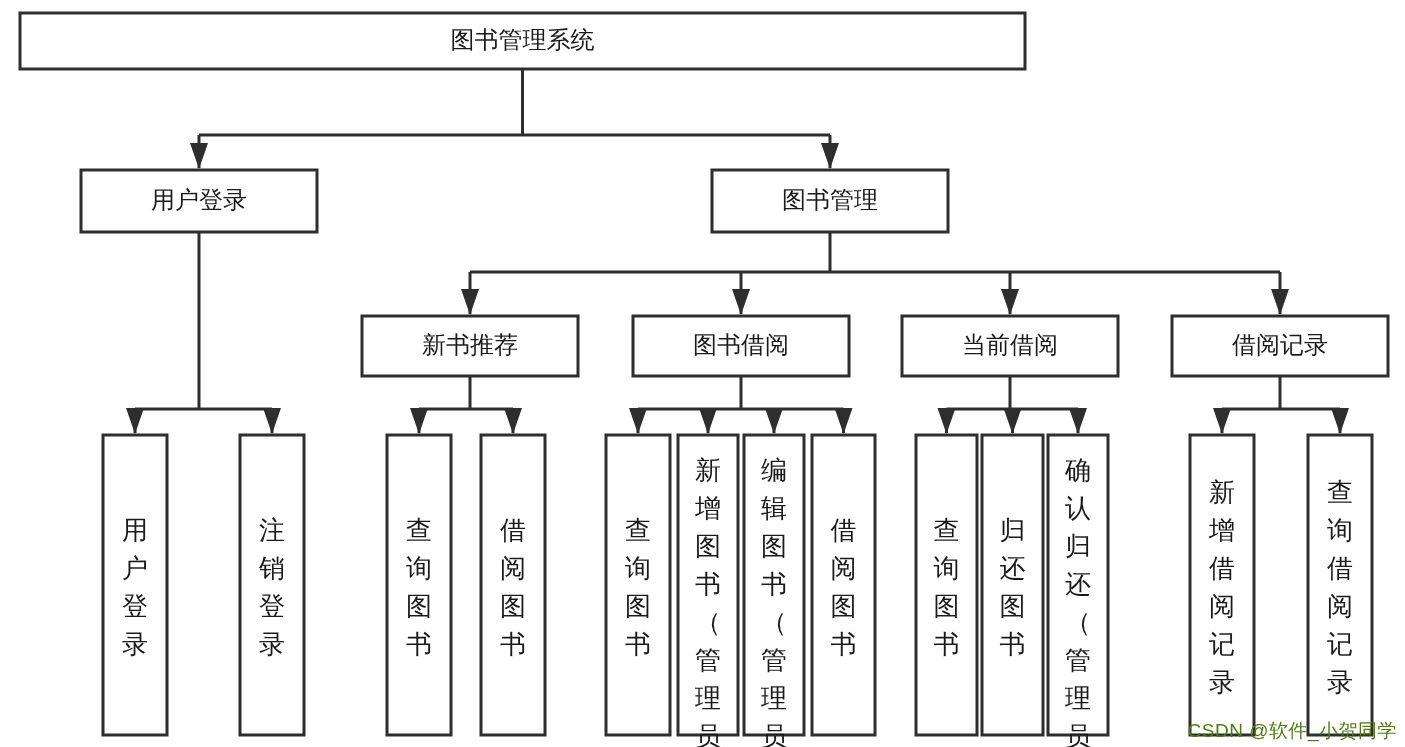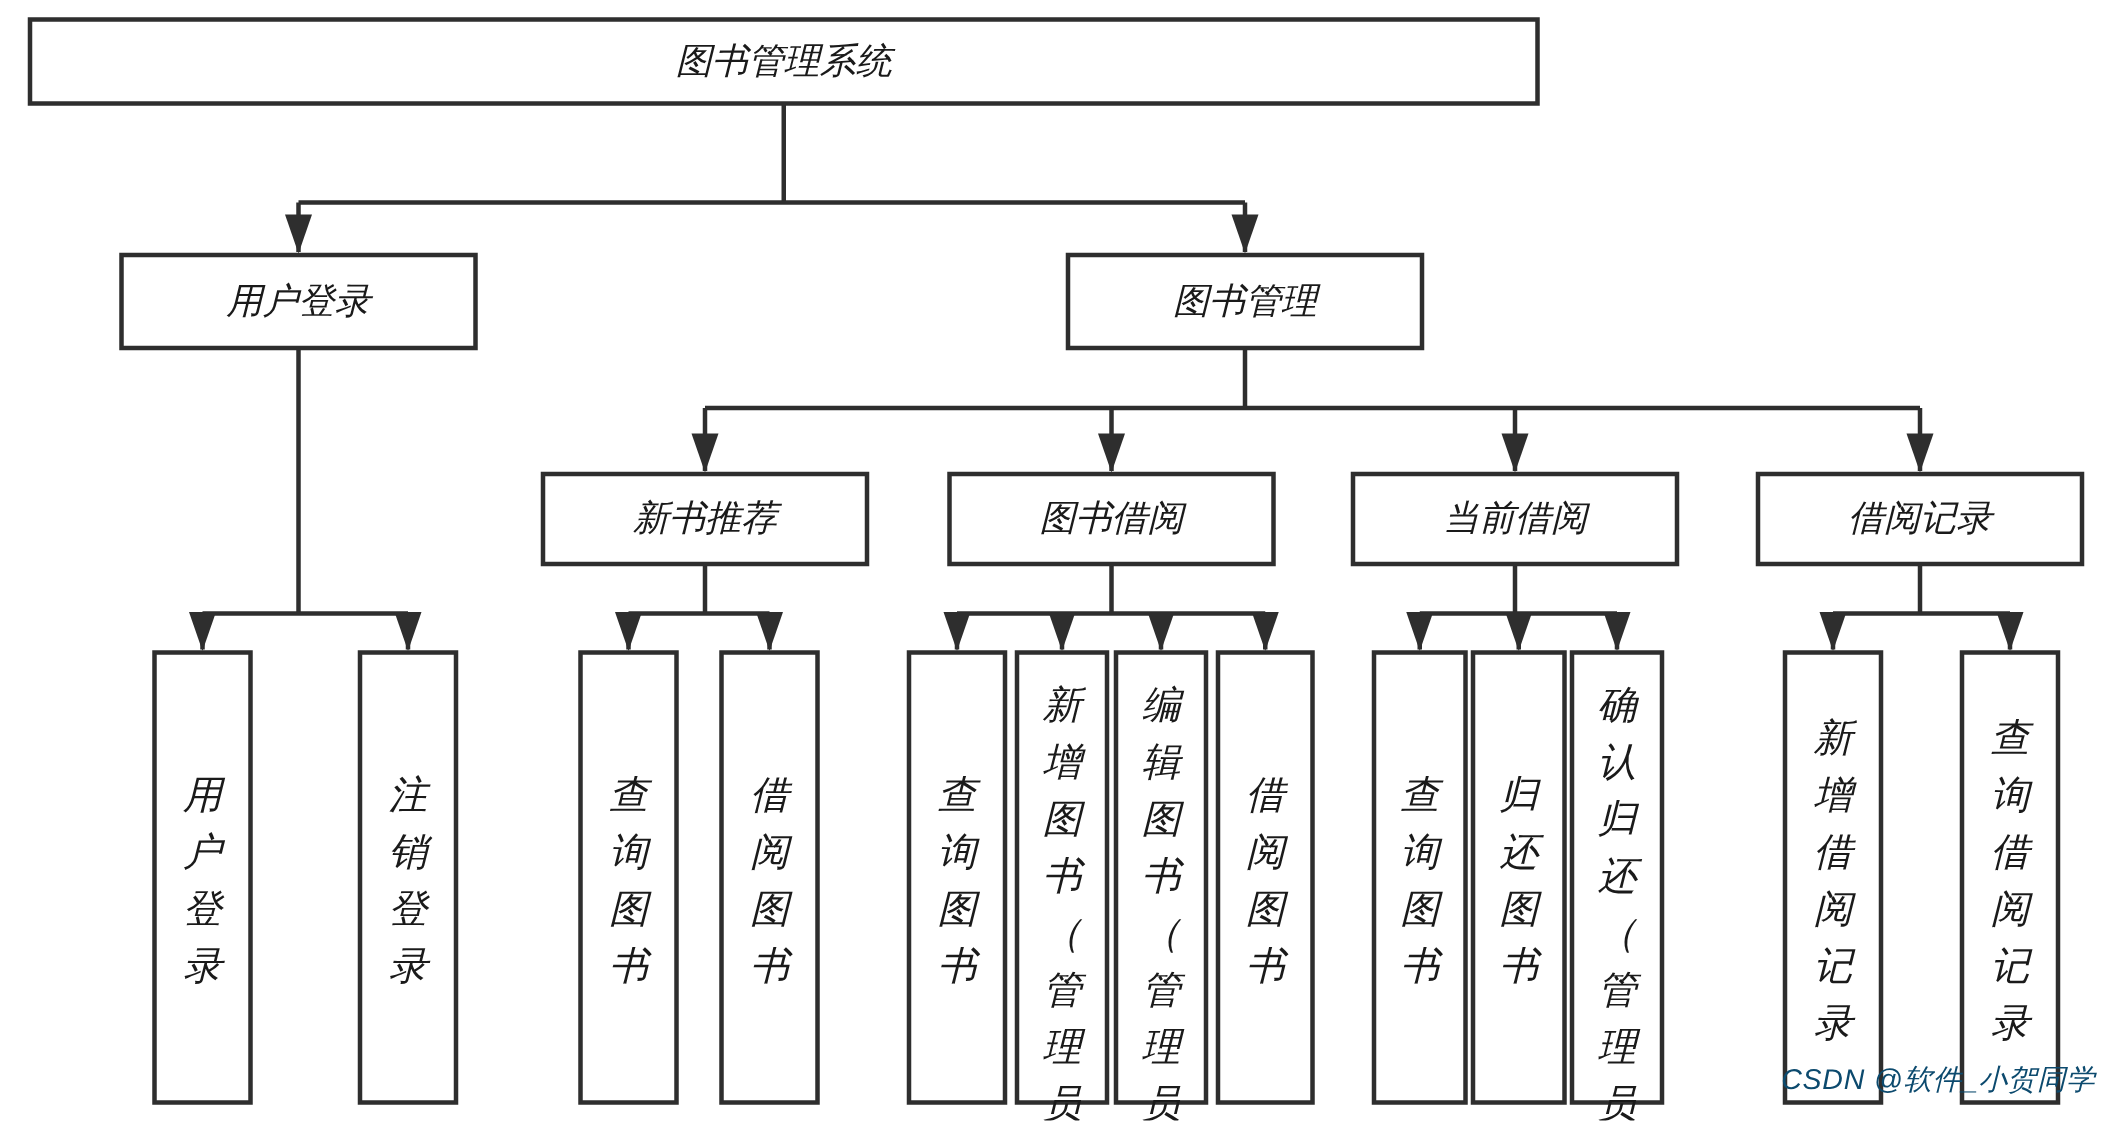--- a/index.html
+++ b/index.html
@@ -11,21 +11,20 @@
     width: 1405px;
     height: 747px;
     font-family: "Liberation Sans", "DejaVu Sans", sans-serif;
     overflow: hidden;
     position: relative;
   }
   #diagram-root {
     position: relative;
     width: 1405px;
     height: 747px;
-    font-style: italic;
   }
   svg#tree-svg {
     position: absolute;
     left: 0;
     top: 0;
     width: 1405px;
     height: 747px;
   }
   .node-box {
     fill: #ffffff;
@@ -51,24 +50,24 @@
   }
   .node-label-v {
     font-family: "Liberation Sans", "DejaVu Sans", sans-serif;
     font-size: 26px;
     fill: #1a1a1a;
     text-anchor: middle;
   }
   .watermark-text {
     position: absolute;
     right: 8px;
-    bottom: 14px;
+    bottom: 3px;
     font-family: "Liberation Sans", "DejaVu Sans", sans-serif;
     font-size: 19px;
-    color: #0c4a6e;
+    color: #4d7c0f;
     white-space: nowrap;
     letter-spacing: 0.5px;
     user-select: none;
   }
 </style>
 </head>
 <body>
 
 <div id="diagram-root">
   <svg id="tree-svg" viewBox="0 0 1405 747" xmlns="http://www.w3.org/2000/svg">

